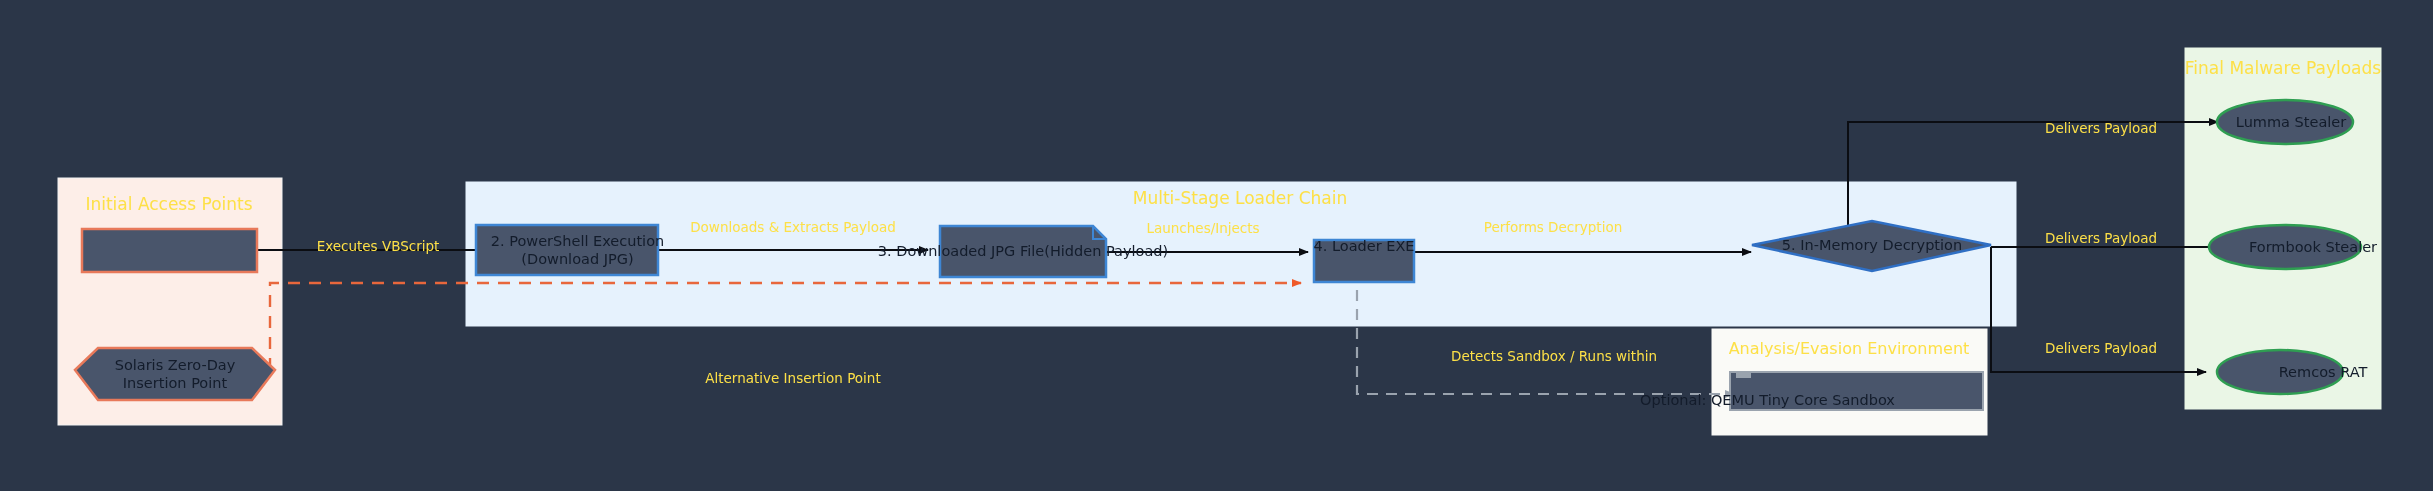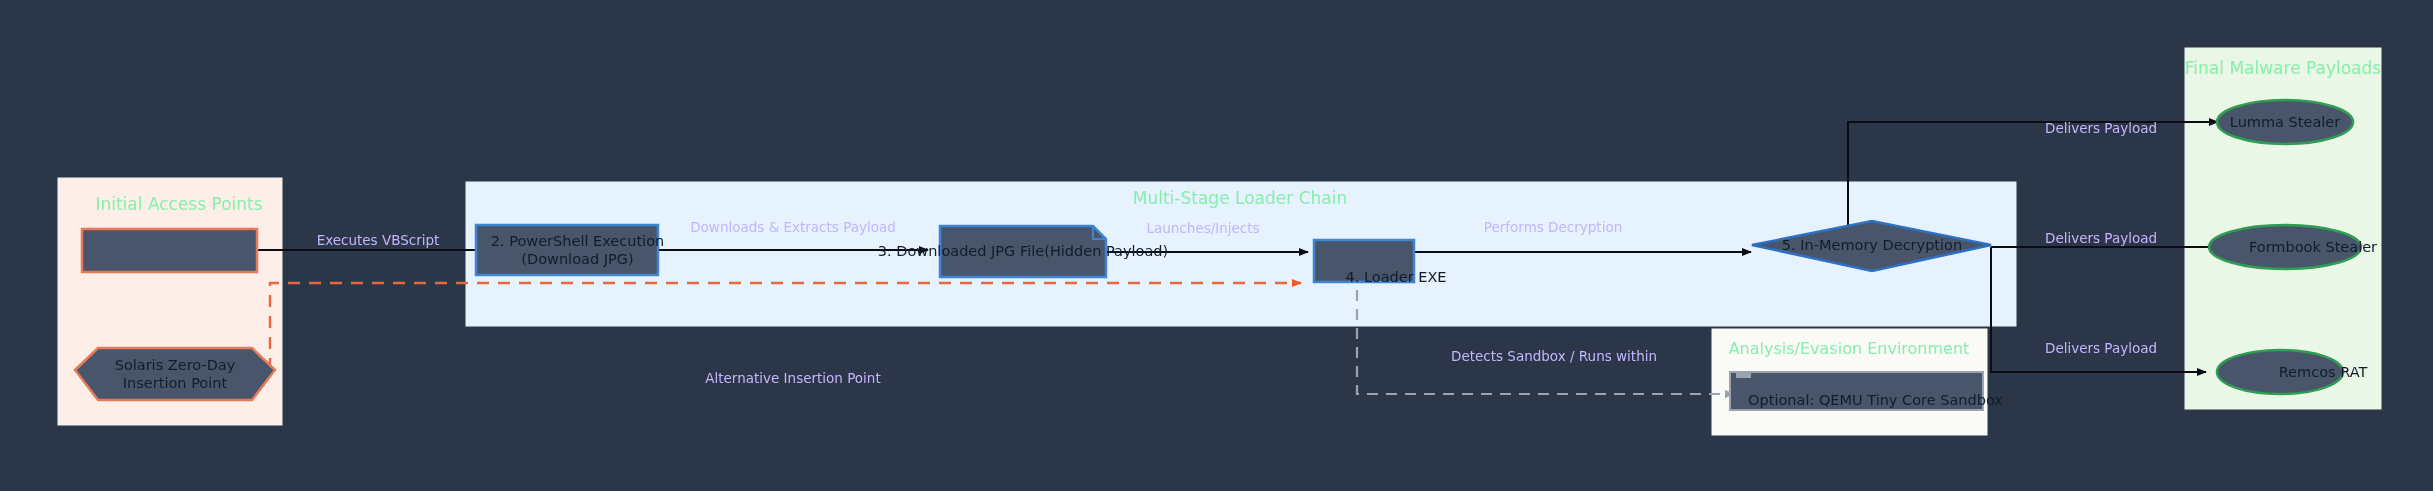--- a/index.html
+++ b/index.html
@@ -32,29 +32,29 @@
     justify-content: center;
     text-align: center;
     color: #131c2b;
     font-size: 14.5px;
     line-height: 1.25;
     white-space: nowrap;
     pointer-events: none;
   }
   .edge-label {
     position: absolute;
-    color: #c4b5fd;
+    color: #fde047;
     font-size: 13.5px;
     white-space: nowrap;
     text-align: center;
     transform: translate(-50%, -50%);
   }
   .cluster-title {
     position: absolute;
-    color: #86efac;
+    color: #fde047;
     font-size: 17px;
     white-space: nowrap;
     transform: translateX(-50%);
   }
   .cluster-title.small {
     font-size: 16px;
   }
 </style>
 </head>
 <body>
@@ -162,21 +162,21 @@
 
     <g>
       <ellipse cx="2285" cy="247" rx="76" ry="22" fill="#49556b" stroke="#2f9e52" stroke-width="2.5"></ellipse>
     </g>
 
     <g>
       <ellipse cx="2280" cy="372" rx="63" ry="22" fill="#49556b" stroke="#2f9e52" stroke-width="2.5"></ellipse>
     </g>
   </svg>
 
-  <div class="cluster-title" style="left:179px; top:194px;">Initial Access Points</div>
+  <div class="cluster-title" style="left:169px; top:194px;">Initial Access Points</div>
 
   <div class="cluster-title" style="left:1240px; top:188px;">Multi-Stage Loader Chain</div>
 
   <div class="cluster-title small" style="left:1849px; top:339px;">Analysis/Evasion Environment</div>
 
   <div class="cluster-title" style="left:2283px; top:58px;">Final Malware Payloads</div>
 
 
   <div class="node-label" style="left:95px; top:352px; width:160px; height:44px; flex-direction:column;">
     <span>Solaris Zero-Day</span>
@@ -186,33 +186,33 @@
   <div class="node-label" style="left:476px; top:225px; width:203px; height:50px; flex-direction:column;">
     <span>2. PowerShell Execution</span>
     <span>(Download JPG)</span>
   </div>
 
   <div class="node-label" style="left:940px; top:226px; width:166px; height:51px; flex-direction:row;">
     <span>3. Downloaded JPG File</span>
     <span>(Hidden Payload)</span>
   </div>
 
-  <div class="node-label" style="left:1314px; top:256px; width:100px; height:42px;padding-left:32px;">4. Loader EXE</div>
+  <div class="node-label" style="left:1314px; top:225px; width:100px; height:42px;">4. Loader EXE</div>
 
   <div class="node-label" style="left:1772px; top:234px; width:200px; height:22px;">5. In-Memory Decryption</div>
 
-  <div class="node-label" style="left:1752px; top:372px; width:247px; height:56px;">Optional: QEMU Tiny Core Sandbox</div>
-
-  <div class="node-label" style="left:2217px; top:111px; width:136px; height:22px;">Lumma Stealer</div>
+  <div class="node-label" style="left:1644px; top:372px; width:247px; height:56px;">Optional: QEMU Tiny Core Sandbox</div>
+
+  <div class="node-label" style="left:2217px; top:111px; width:136px; height:22px;padding-left:6px;">Lumma Stealer</div>
 
   <div class="node-label" style="left:2209px; top:236px; width:152px; height:22px;margin-left:28px;">Formbook Stealer</div>
 
   <div class="node-label" style="left:2217px; top:361px; width:126px; height:22px;padding-left:43px;">Remcos RAT</div>
 
-  <div class="edge-label" style="left:378px; top:240px;">Executes VBScript</div>
+  <div class="edge-label" style="left:378px; top:246px;">Executes VBScript</div>
 
   <div class="edge-label" style="left:793px; top:227px;">Downloads &amp; Extracts Payload</div>
 
   <div class="edge-label" style="left:1203px; top:228px;">Launches/Injects</div>
 
   <div class="edge-label" style="left:1553px; top:227px;">Performs Decryption</div>
 
   <div class="edge-label" style="left:793px; top:378px;">Alternative Insertion Point</div>
 
   <div class="edge-label" style="left:1554px; top:356px;">Detects Sandbox / Runs within</div>

